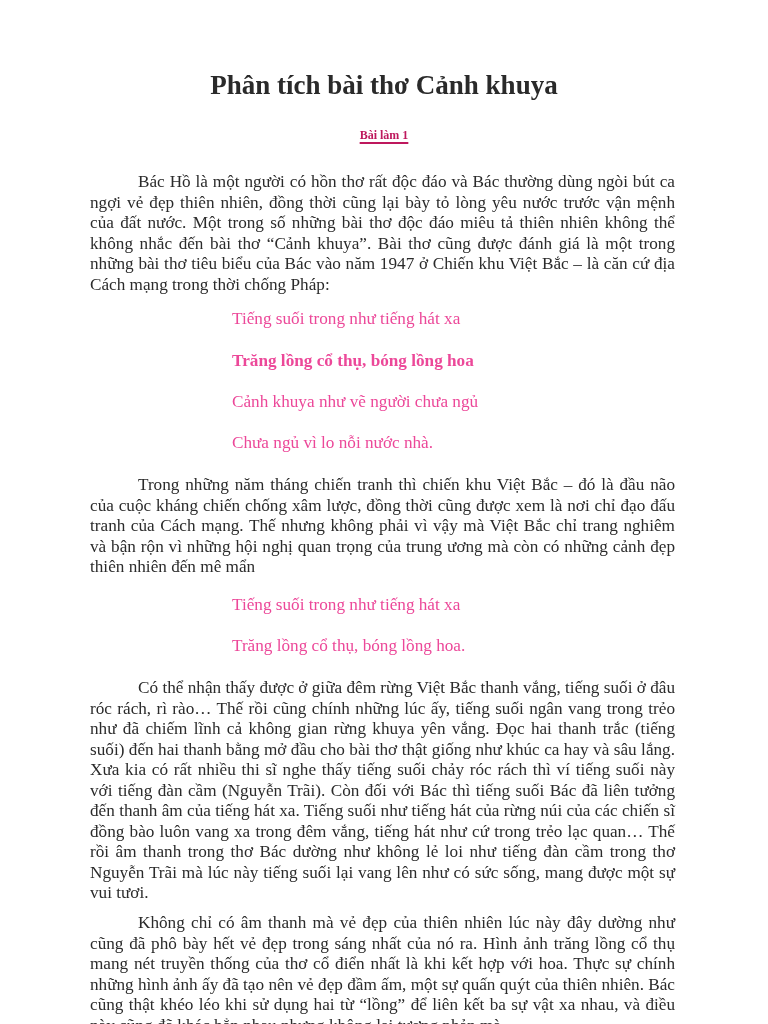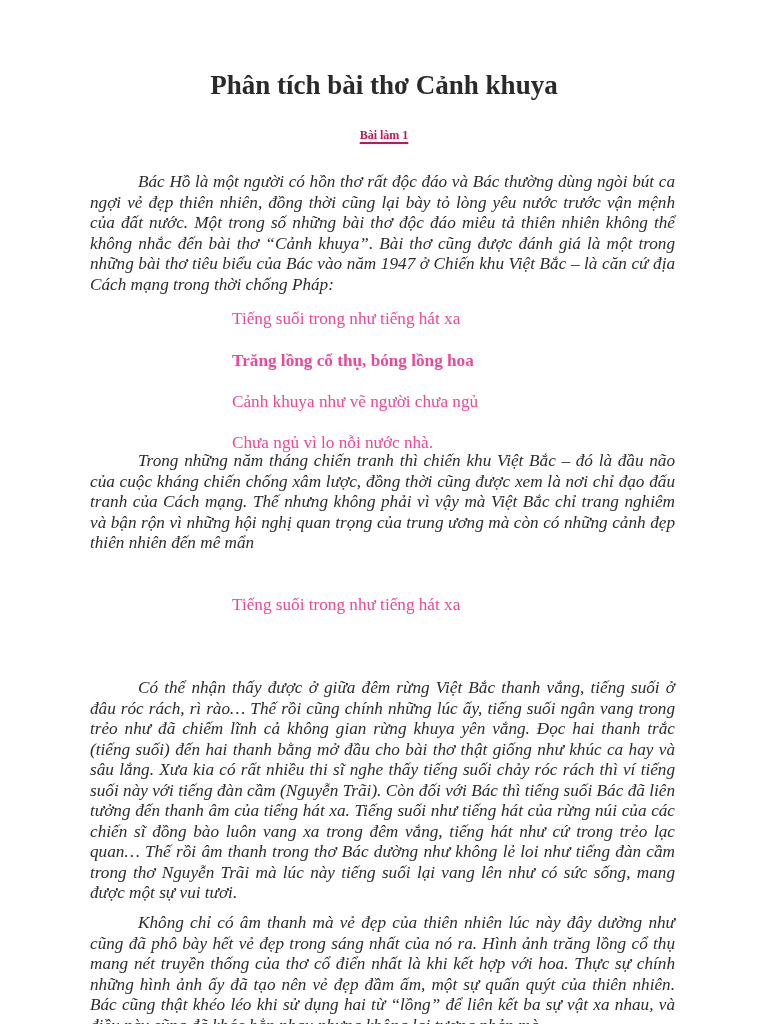--- a/index.html
+++ b/index.html
@@ -52,21 +52,20 @@
       position: absolute;
       left: 90px;
       width: 585px;
       font-size: 17.2px;
       line-height: 20.5px;
       text-align: justify;
       text-indent: 48px;
       margin: 0;
       color: #2b2b2b;
       word-spacing: 0px;
-      font-style: italic;
     }
     .poem-line {
       position: absolute;
       left: 232px;
       font-size: 17.2px;
       line-height: 20px;
       white-space: nowrap;
       color: #ec4899;
     }
   </style>
@@ -79,21 +78,22 @@
 
   <h2 class="subtitle" style="margin:0;">Bài làm 1</h2>
 
   <p class="para" style="top:150px;">Bác Hồ là một người có hồn thơ rất độc đáo và Bác thường dùng ngòi bút ca ngợi vẻ đẹp thiên nhiên, đồng thời cũng lại bày  tỏ  lòng yêu nước  trước vận mệnh  của đất nước. Một  trong  số những bài  thơ độc đáo miêu tả thiên nhiên không thể không nhắc đến bài thơ “Cảnh khuya”. Bài thơ cũng được đánh giá là một trong những bài thơ tiêu biểu của Bác vào năm 1947 ở Chiến khu Việt Bắc – là căn cứ địa Cách mạng trong thời chống Pháp:</p>
 
   <div class="poem-line" style="top:287px;">Tiếng suối trong như tiếng hát xa</div>
   <div class="poem-line" style="top:329px;font-weight:bold;">Trăng lồng cổ thụ, bóng lồng hoa</div>
   <div class="poem-line" style="top:370px;">Cảnh khuya như vẽ người chưa ngủ</div>
   <div class="poem-line" style="top:411px;">Chưa ngủ vì lo nỗi nước nhà.</div>
 
-  <p class="para" style="top:429px;">Trong những năm tháng chiến tranh thì chiến khu Việt Bắc –   đó là đầu não của cuộc kháng chiến chống xâm lược, đồng  thời cũng được xem là nơi chỉ đạo đấu tranh của Cách mạng. Thế nhưng không phải vì vậy mà Việt Bắc chỉ trang nghiêm và bận rộn vì những hội nghị quan trọng của trung ương mà còn có những cảnh đẹp thiên nhiên đến mê mẩn</p>
+  <p class="para" style="top:453px;">Trong những năm tháng chiến tranh thì chiến khu Việt Bắc –   đó là đầu não của cuộc kháng chiến chống xâm lược, đồng  thời cũng được xem là nơi chỉ đạo đấu tranh của Cách mạng. Thế nhưng không phải vì vậy mà Việt Bắc chỉ trang nghiêm và bận rộn vì những hội nghị quan trọng của trung ương mà còn có những cảnh đẹp thiên nhiên đến mê mẩn</p>
 
   <div class="poem-line" style="top:573px;">Tiếng suối trong như tiếng hát xa</div>
+  <div class="poem-line" style="top:614px;">Trăng lồng cổ thụ, bóng lồng hoa.</div>
 
   <p class="para" style="top:656px;">Có thể nhận thấy được ở giữa đêm rừng Việt Bắc thanh vắng, tiếng suối ở đâu róc rách, rì rào… Thế rồi cũng chính những lúc ấy, tiếng suối ngân vang trong trẻo như đã chiếm lĩnh cả không gian rừng khuya yên vắng. Đọc hai thanh trắc (tiếng suối) đến hai thanh bằng mở đầu cho bài thơ thật giống như khúc ca hay và sâu lắng. Xưa kia có rất nhiều thi  sĩ nghe  thấy  tiếng  suối chảy  róc rách  thì ví  tiếng  suối này với  tiếng đàn cầm  (Nguyễn Trãi). Còn đối với Bác thì tiếng suối Bác đã  liên tưởng đến thanh âm của tiếng hát xa. Tiếng suối như tiếng hát của rừng núi của các chiến sĩ đồng bào luôn vang xa trong đêm  vắng, tiếng  hát  như cứ trong  trẻo  lạc quan…  Thế  rồi  âm  thanh  trong  thơ  Bác dường như không lẻ loi như tiếng đàn cầm trong thơ Nguyễn Trãi mà lúc này tiếng suối lại vang lên như có sức sống, mang được một sự vui tươi.</p>
 
   <p class="para" style="top:891px;">Không chỉ có âm thanh mà vẻ đẹp của thiên nhiên  lúc này đây dường như cũng đã phô bày hết vẻ đẹp trong sáng nhất của nó ra. Hình ảnh trăng lồng cổ thụ mang nét truyền thống của thơ cổ điển nhất là khi kết hợp với hoa. Thực sự chính những hình ảnh ấy đã tạo nên vẻ đẹp đầm ấm, một sự quấn quýt của thiên nhiên. Bác cũng thật khéo léo khi sử dụng hai từ “lồng” để  liên kết ba sự vật xa nhau, và điều này cũng đã khác hẳn nhau nhưng không lại tương phản mà</p>
 
 </div>
 
 </body></html>

